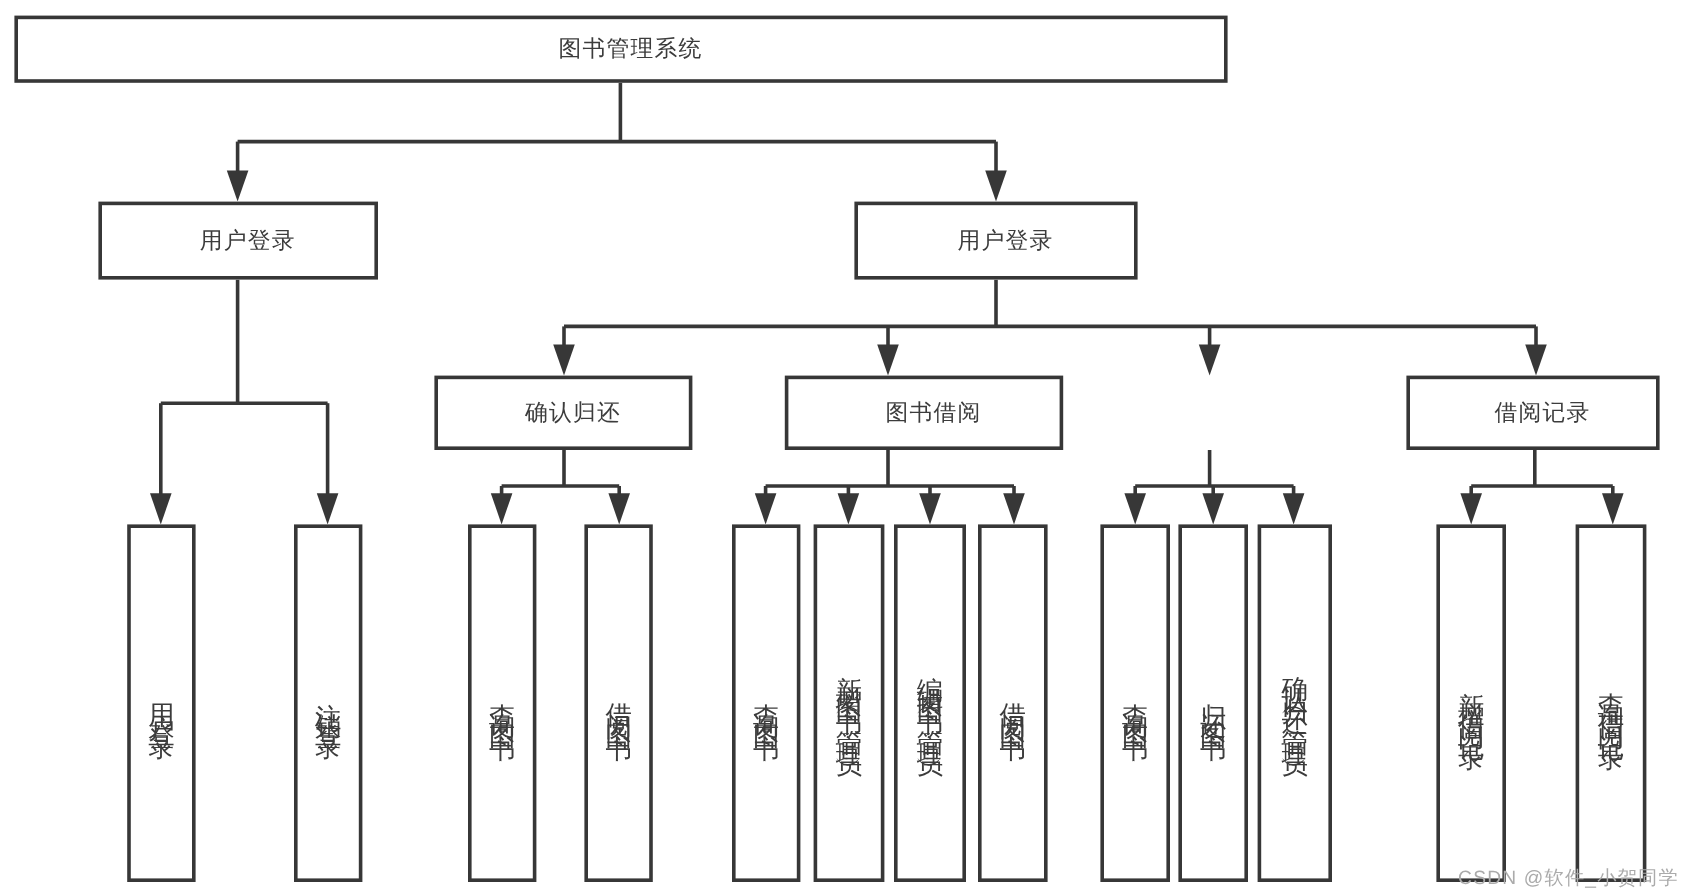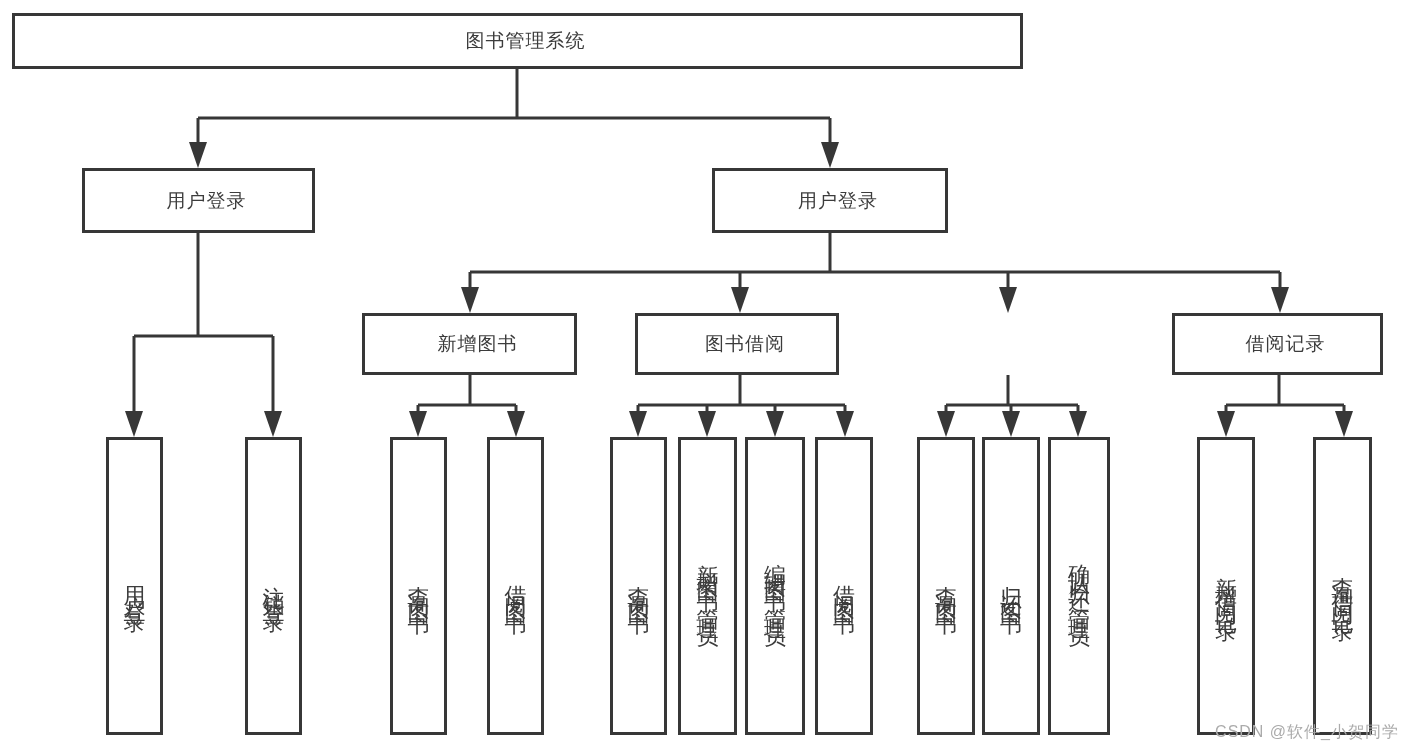--- a/index.html
+++ b/index.html
@@ -111,22 +111,22 @@
       <polygon points="1217,411 1235,411 1226,437" fill="#373737"></polygon>
       <line x1="1344" y1="405" x2="1344" y2="425" stroke="#373737" stroke-width="3"></line>
       <polygon points="1335,411 1353,411 1344,437" fill="#373737"></polygon>
     </svg>
 
   <div class="node h" style="left:12px;top:13px;width:1011px;height:56px">图书管理系统</div>
 
   <div class="node h" style="left:82px;top:168px;width:233px;height:65px">用户登录</div>
   <div class="node h" style="left:712px;top:168px;width:236px;height:65px">用户登录</div>
 
-  <div class="node h" style="left:362px;top:313px;width:215px;height:62px">新增图书</div>
-  <div class="node h" style="left:635px;top:313px;width:204px;height:62px">图书借阅</div>
+  <div class="node h" style="left:362px;top:313px;width:215px;height:62px">确认归还</div>
+  <div class="node h" style="left:654px;top:313px;width:232px;height:62px">图书借阅</div>
   <div class="node h" style="left:1172px;top:313px;width:211px;height:62px">借阅记录</div>
 
   <div class="node v" style="left:106px;top:437px;width:57px;height:298px">
     <span class="vtext">用户登录</span>
   </div>
   <div class="node v" style="left:245px;top:437px;width:57px;height:298px">
     <span class="vtext">注销登录</span>
   </div>
 
   <div class="node v" style="left:390px;top:437px;width:57px;height:298px">

